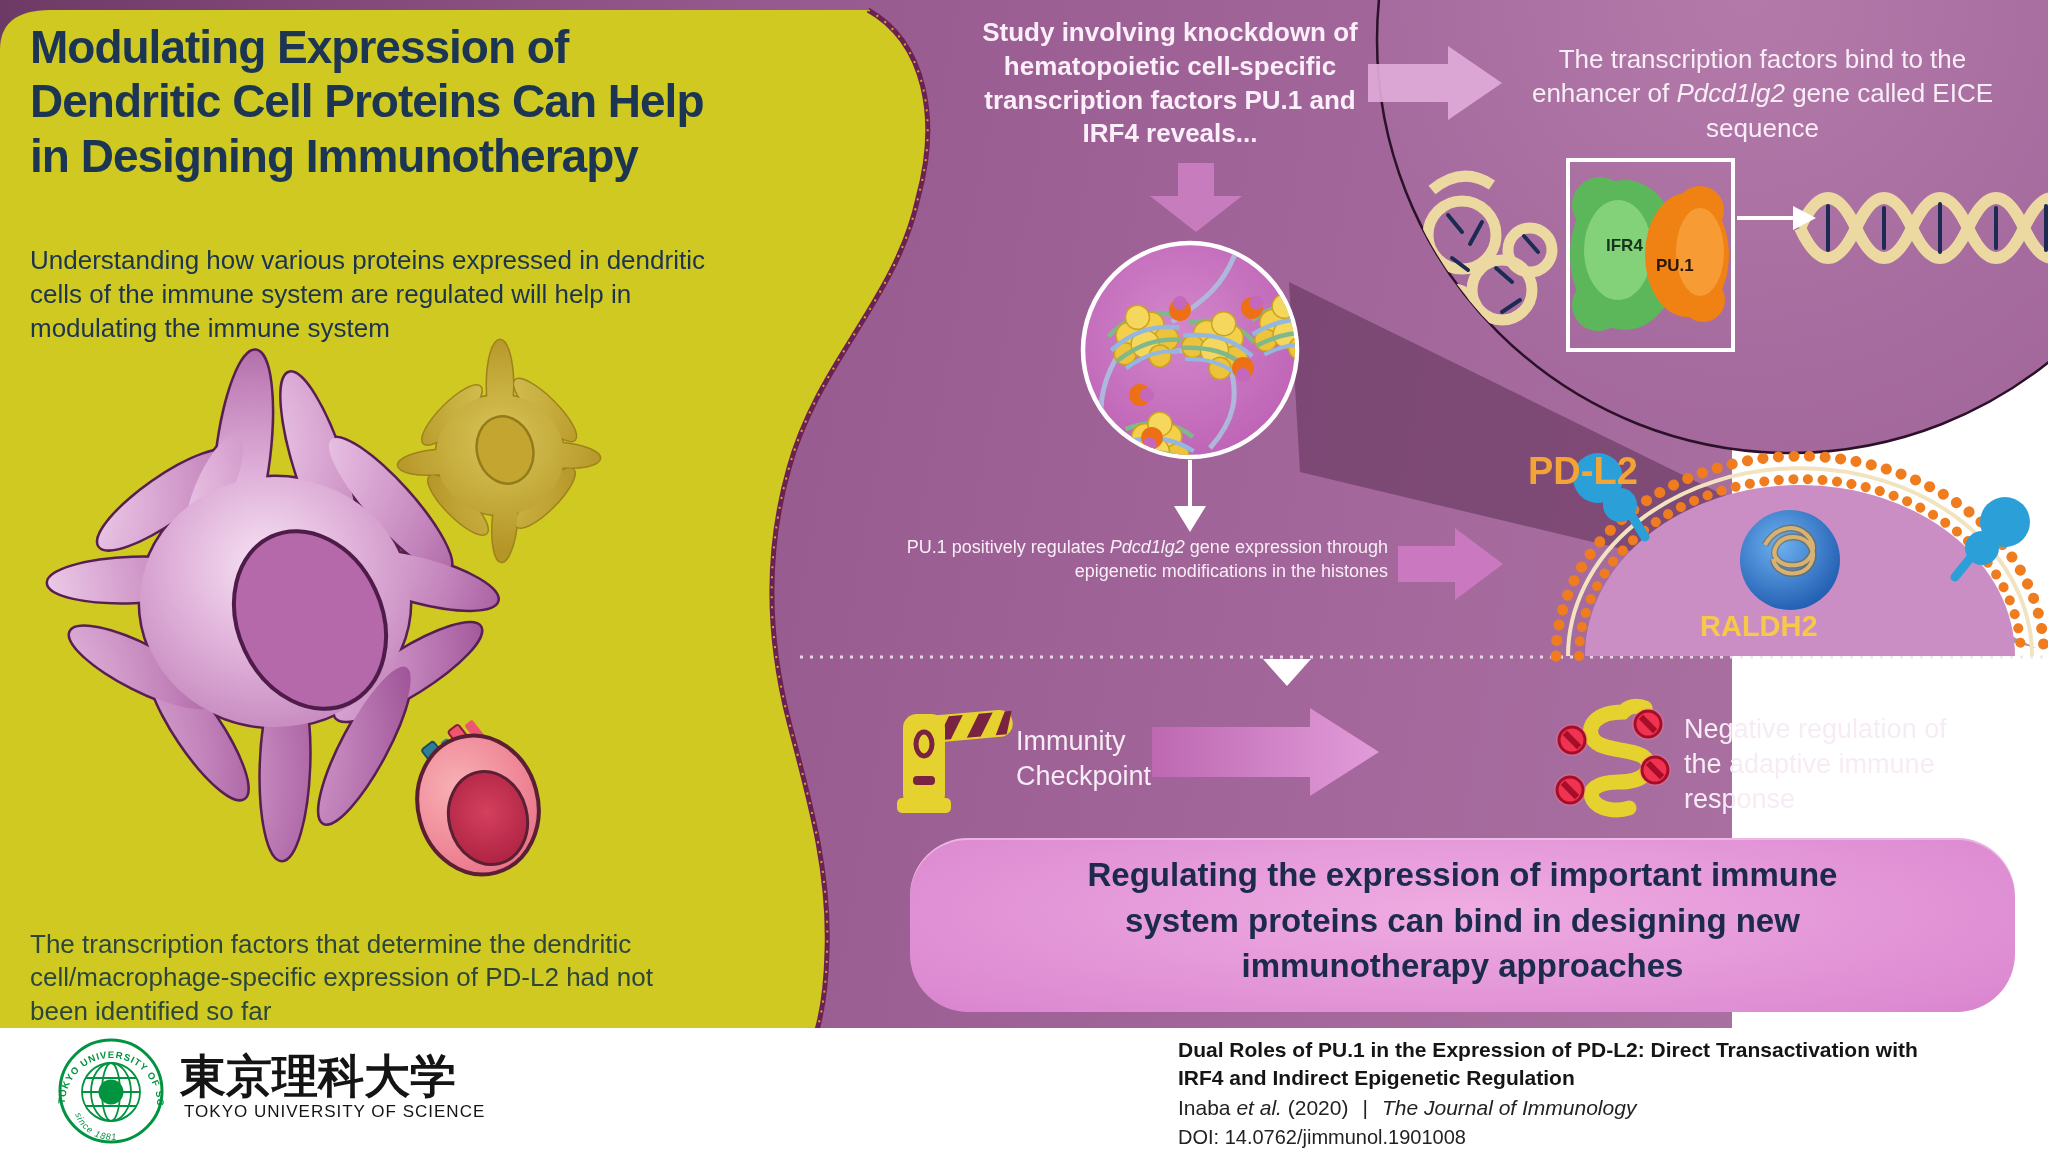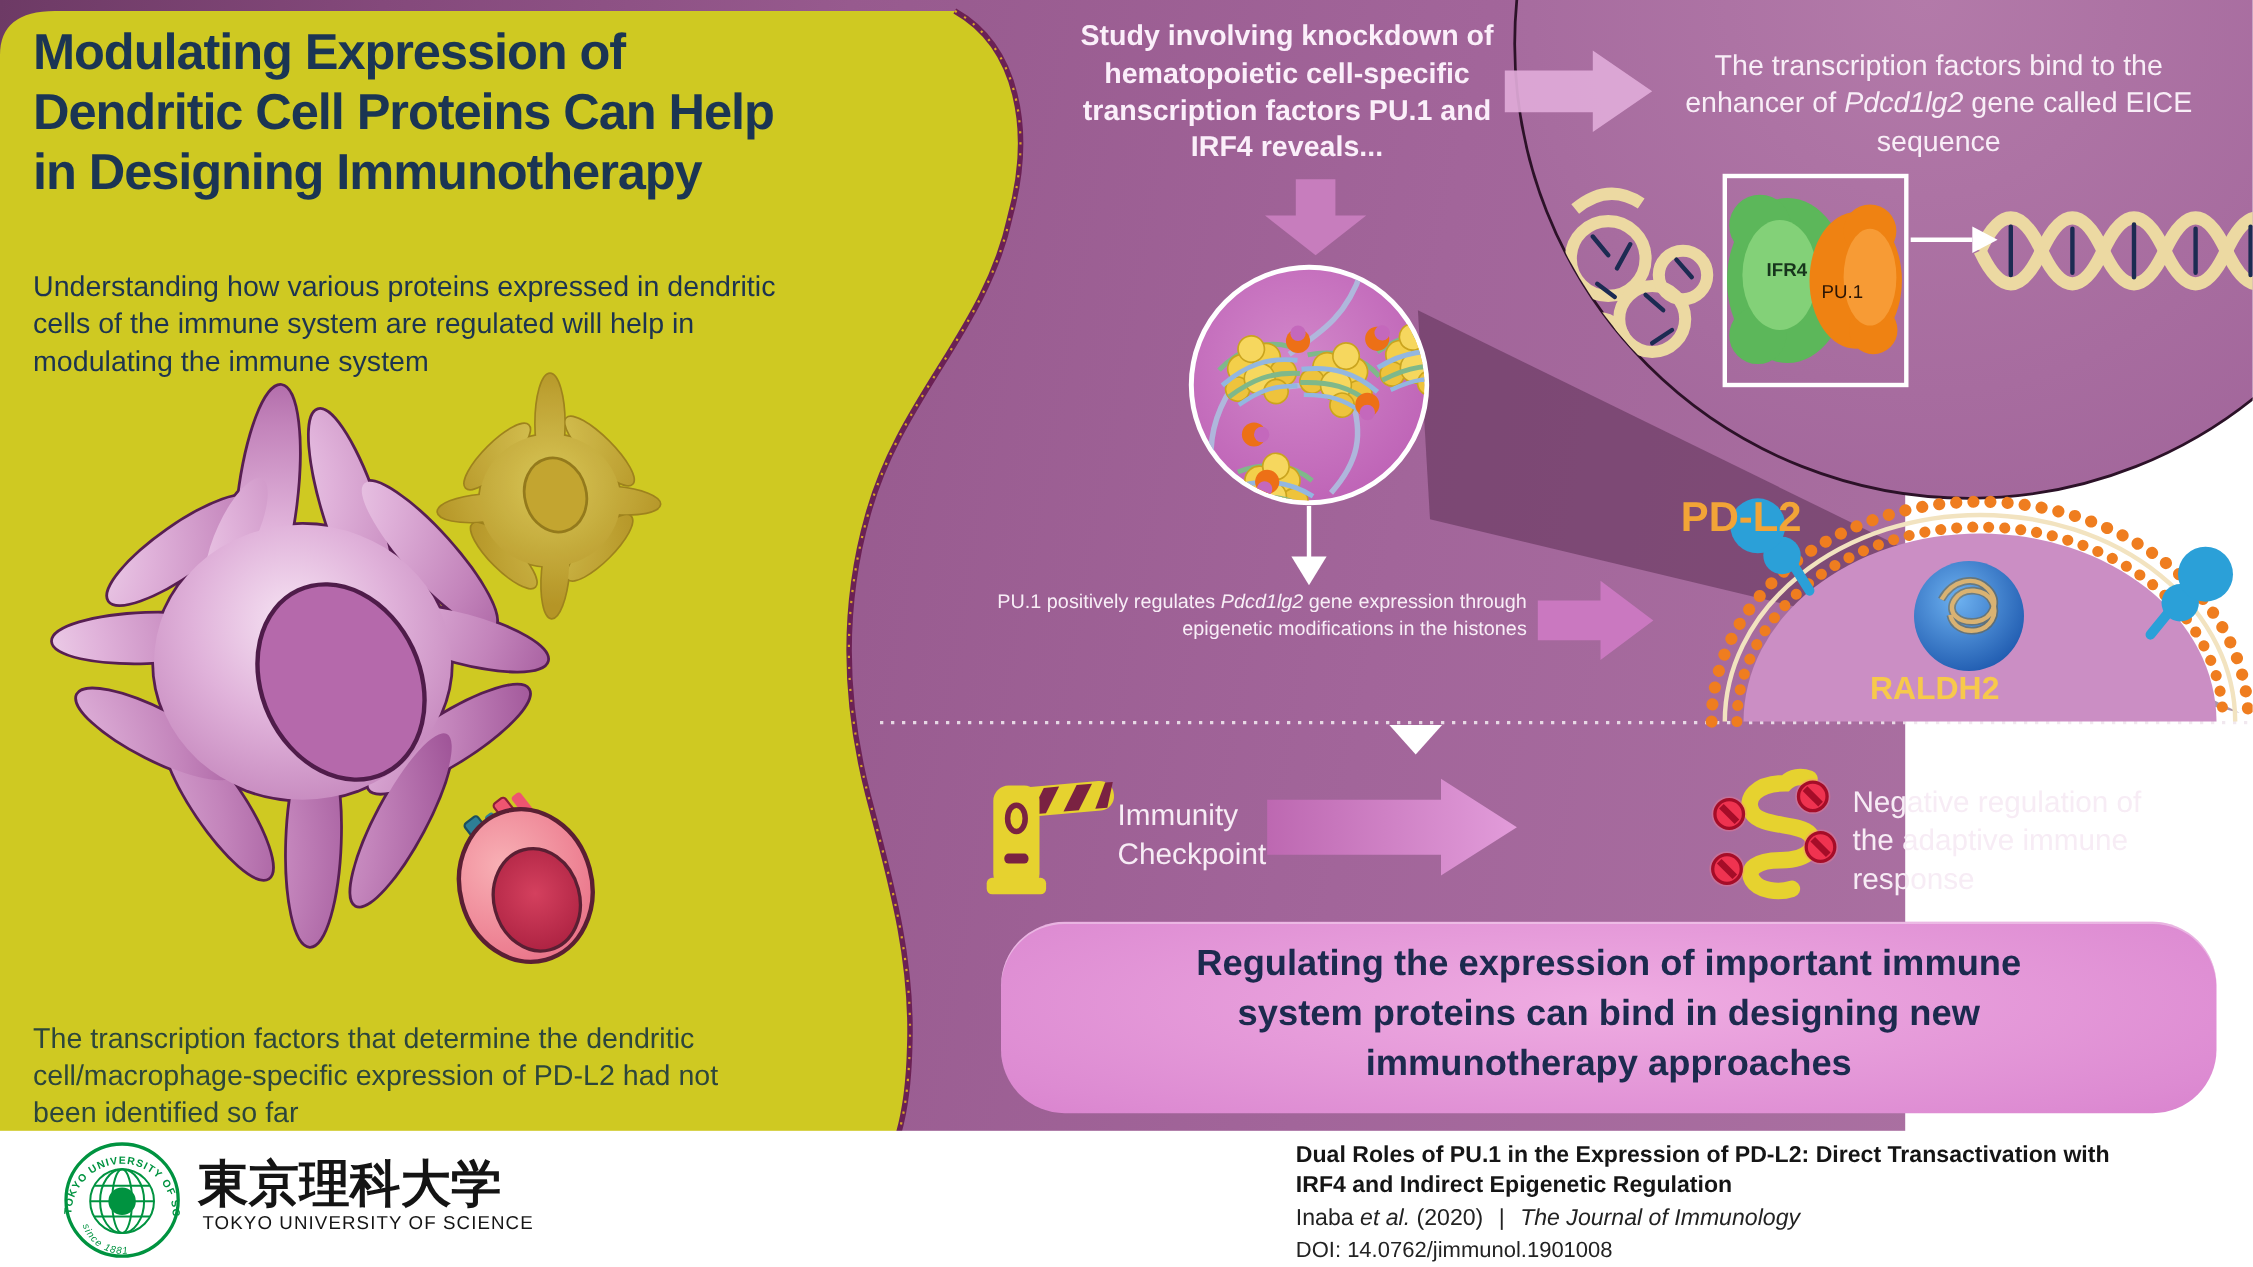--- a/index.html
+++ b/index.html
@@ -21,21 +21,21 @@
   .chklabel{left:1016px;top:724px;font-size:27px;color:#f7ecf5;line-height:1.3;}
   .negreg{left:1684px;top:712px;width:370px;font-size:27px;color:#f7ecf5;line-height:1.3;}
   .banner{left:910px;top:838px;width:1105px;height:174px;border-radius:58px;z-index:2;
     background:radial-gradient(120% 150% at 50% 42%,#eface2 0%,#dd8bd2 48%,#c660bc 100%);
     box-shadow:inset 0 2px 0 rgba(255,255,255,.35);}
   .banner-text{left:930px;top:852px;width:1065px;font-size:33px;font-weight:bold;color:#1c2a4e;
     text-align:center;line-height:1.38;}
   .pdl2{left:1528px;top:450px;font-size:38px;font-weight:600;color:#f2a437;}
   .raldh2{left:1700px;top:610px;font-size:29px;font-weight:600;color:#f7c94b;}
   .irf4lab{left:1606px;top:236px;font-size:17px;font-weight:bold;color:#17351c;}
-  .pu1lab{left:1656px;top:256px;font-size:17px;font-weight:normal;color:#2b1505;}
+  .pu1lab{left:1656px;top:256px;font-size:17px;font-weight:bold;color:#2b1505;}
   .footer{position:absolute;left:0;top:1028px;width:2048px;height:124px;background:#ffffff;z-index:2;}
   .kanji{left:180px;top:1046px;font-size:46px;font-weight:600;color:#141414;
     font-family:"DejaVu Sans","Liberation Sans",sans-serif;text-align:right;}
   .univ{left:184px;top:1102px;font-size:17px;color:#141414;letter-spacing:1px;}
   .cit-title{left:1178px;top:1036px;width:870px;font-size:21px;font-weight:bold;color:#151515;line-height:1.32;}
   .cit-authors{left:1178px;top:1096px;font-size:21px;color:#222222;}
   .cit-authors .sep{margin:0 14px;}
   .cit-doi{left:1178px;top:1126px;font-size:20px;color:#222222;}
   em{font-style:italic;}
 </style>

